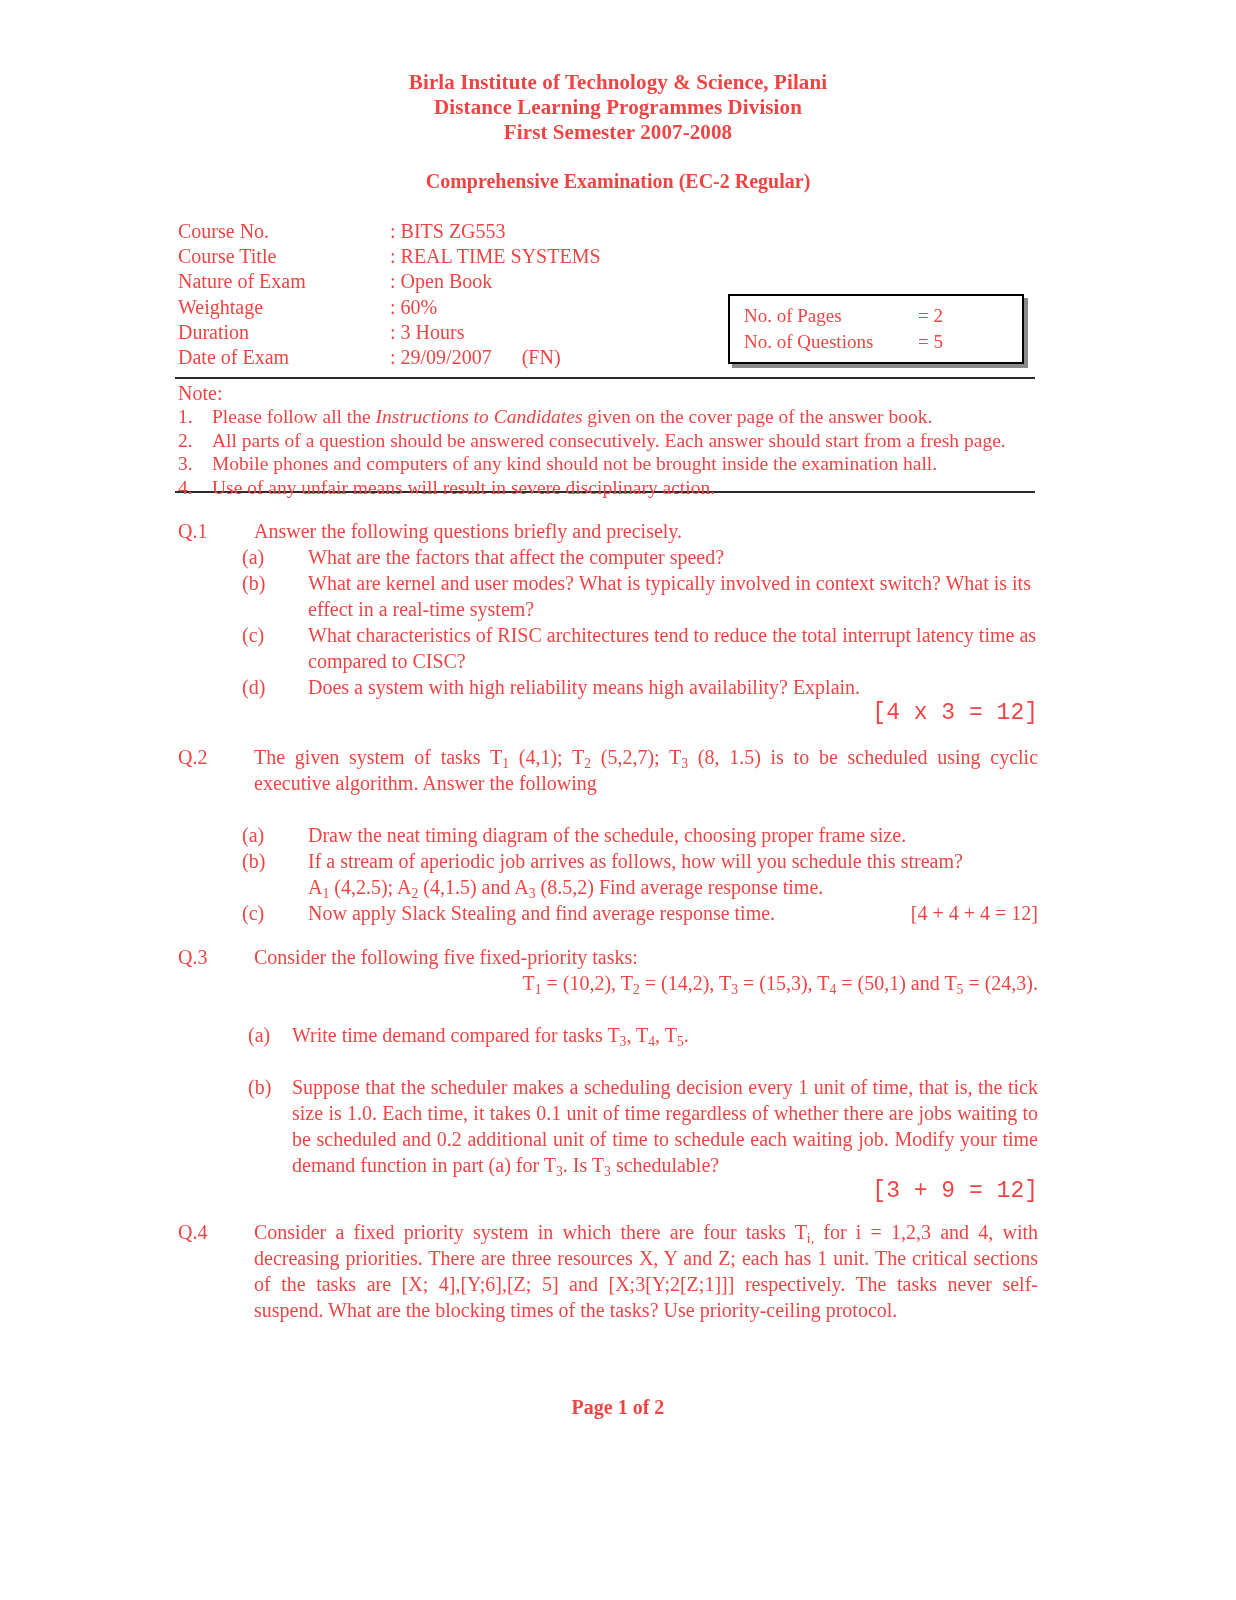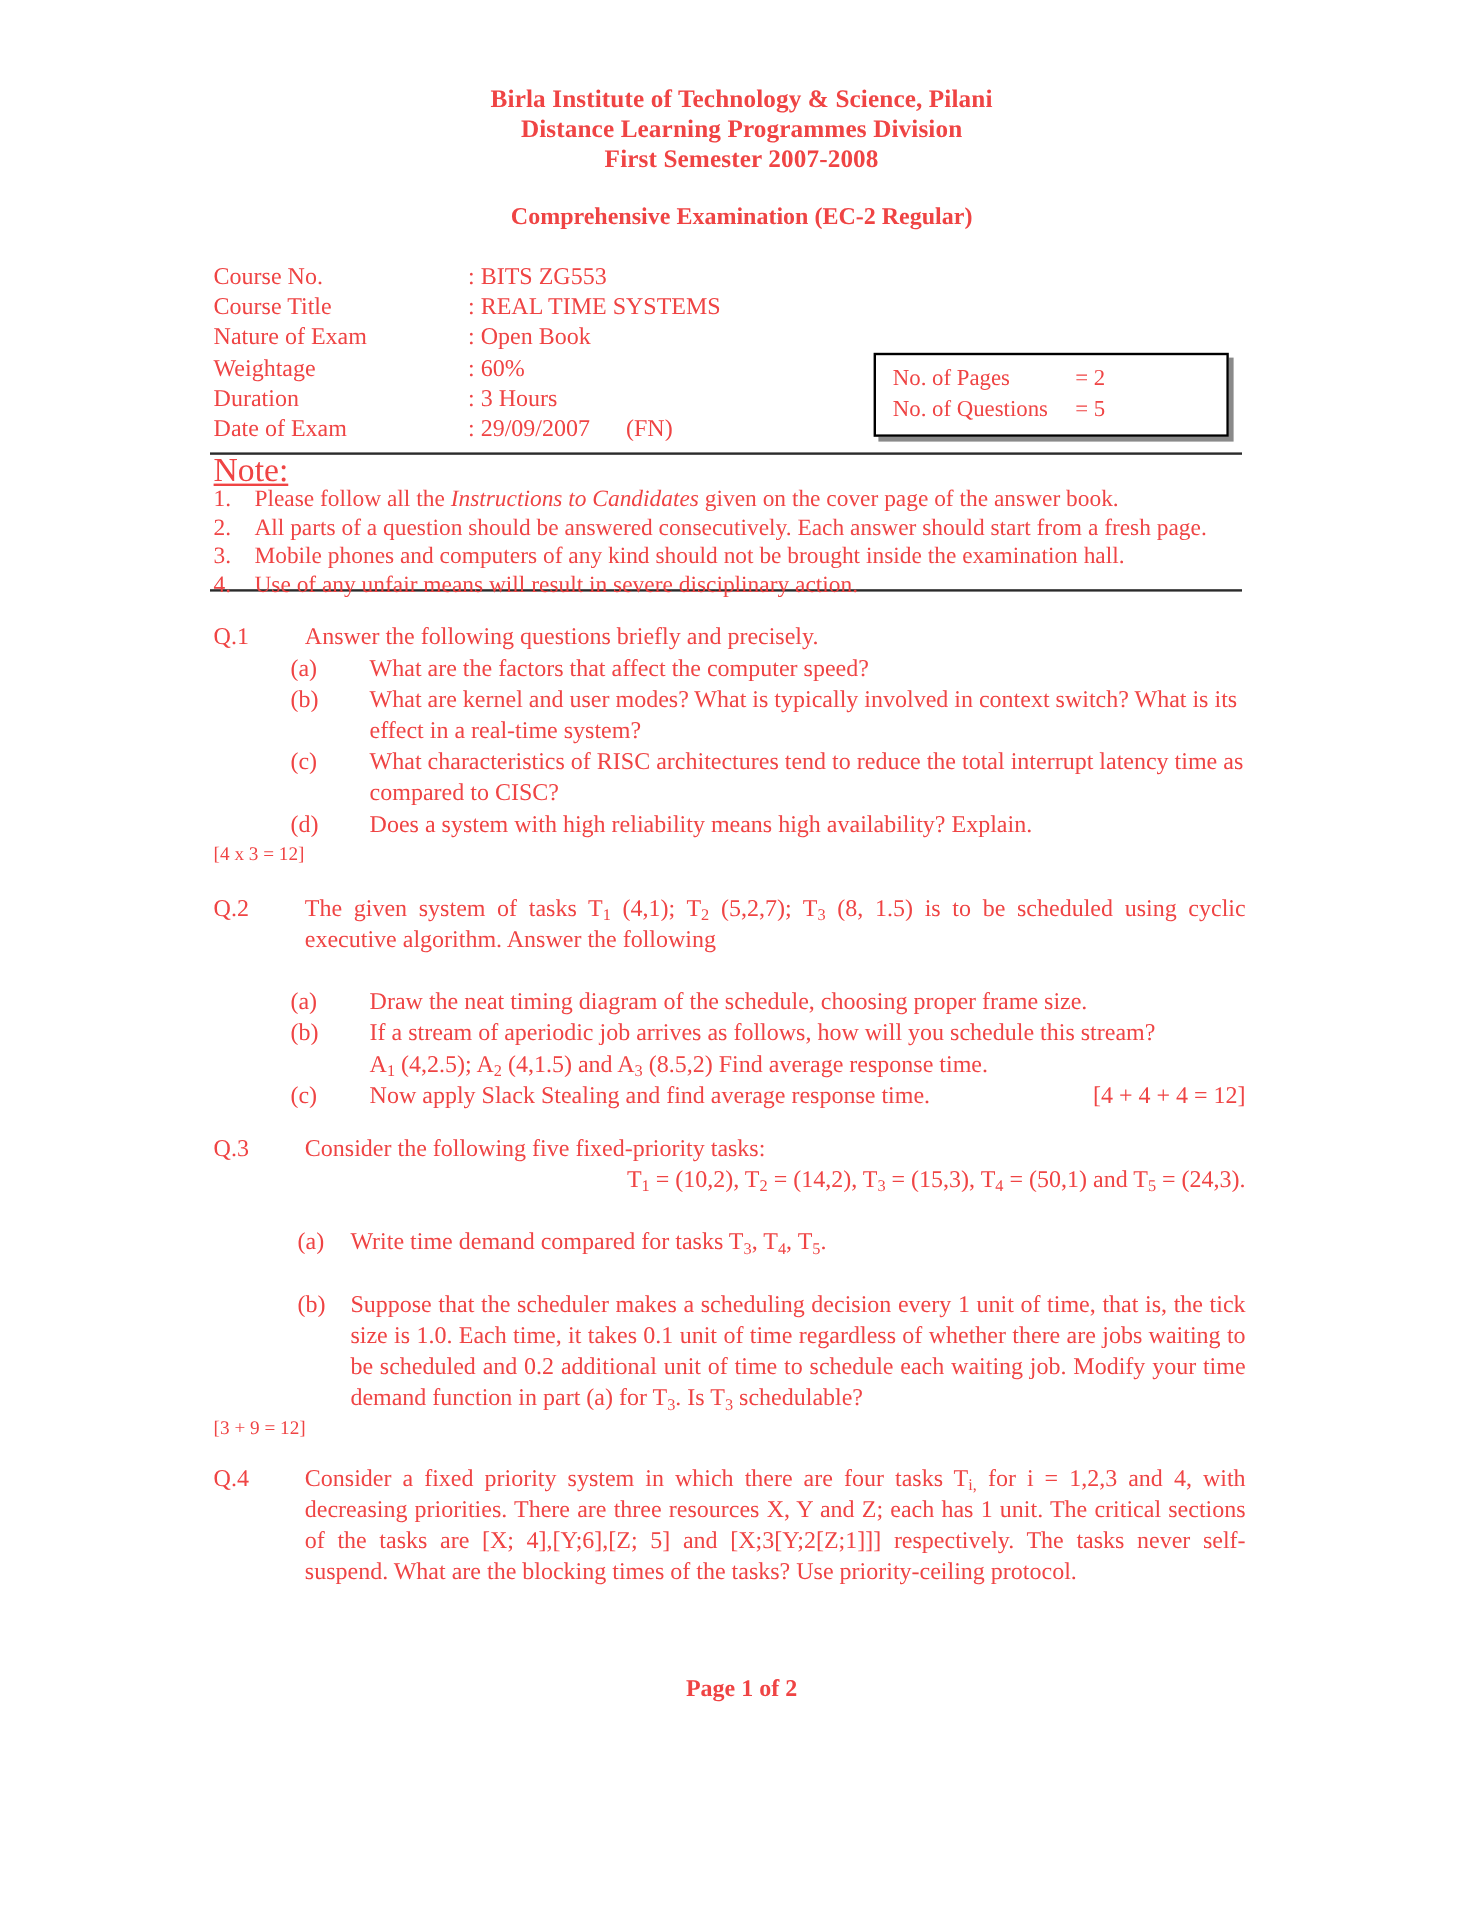--- a/index.html
+++ b/index.html
@@ -74,20 +74,21 @@
     box-shadow: 4px 4px 0 0 #8a8a8a;
     box-sizing: border-box;
   }
   .info-box-inner {
     padding: 7px 0 0 14px;
   }
   .ib-row {
     display: flex;
     font-size: 19px;
     line-height: 26px;
+    gap: 22px;
   }
   .ib-label { width: 152px; flex: 0 0 152px; }
   .ib-value { flex: 0 0 auto; }
 
   
   .rule {
     position: absolute;
     left: 175px;
     width: 860px;
     height: 0;
@@ -97,23 +98,22 @@
   .rule-bottom { top: 491px; }
 
   
   .note-block {
     position: absolute;
     left: 178px;
     top: 381px;
     width: 860px;
   }
   .note-head {
-    font-size: 28px;
+    font-size: 20px;
     line-height: 24px;
-    text-decoration: underline;
   }
   .note-item {
     display: flex;
     font-size: 19.5px;
     line-height: 23.5px;
   }
   .note-num {
     width: 34px;
     flex: 0 0 34px;
   }
@@ -153,22 +153,24 @@
   }
   .subbody { flex: 1 1 auto; }
 
   
   .subrow-narrow .sublabel {
     width: 44px;
     flex: 0 0 44px;
   }
 
   .marks-right {
-    line-height: 26px;
-    font-size: 16px;
+    text-align: right;
+    line-height: 26px;
+    font-size: 23px;
+    font-family: Liberation Mono, monospace;
   }
   .inline-marks {
     float: right;
     padding-left: 20px;
   }
 
   sub { font-size: 0.68em; line-height: 0; vertical-align: -0.28em; }
 
   
   .footer {

